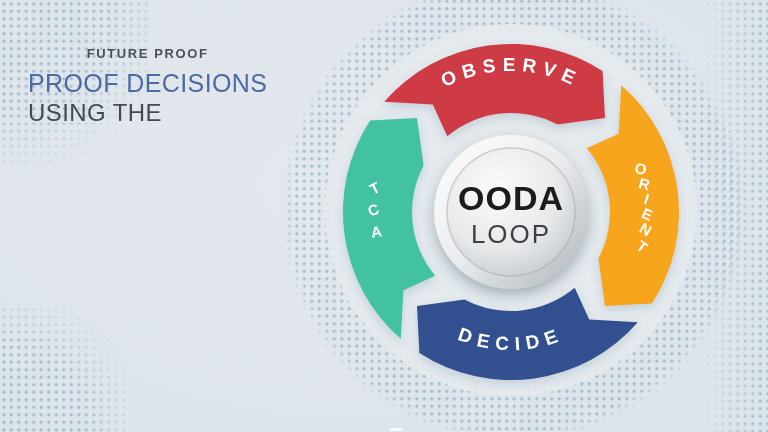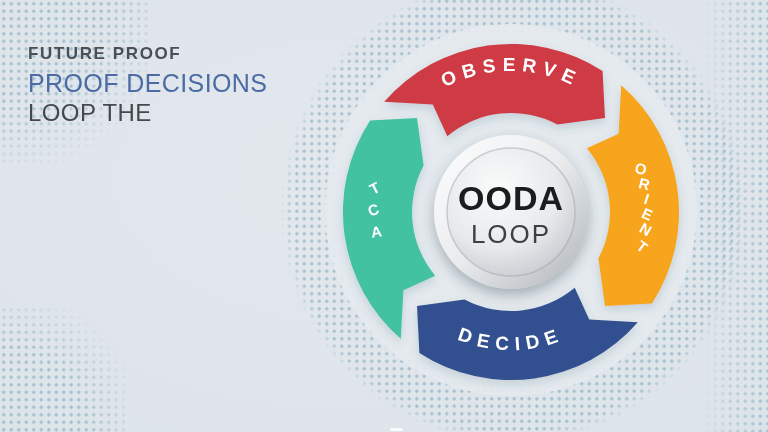--- a/index.html
+++ b/index.html
@@ -30,21 +30,21 @@
     -webkit-mask-image:radial-gradient(circle at 0% 100%, #000 0 48%, transparent 82%);
             mask-image:radial-gradient(circle at 0% 100%, #000 0 48%, transparent 82%);
   }
   .dots-right{
     left:704px;top:0;width:64px;height:432px;
     -webkit-mask-image:linear-gradient(to right, transparent 0, rgba(0,0,0,.55) 40%, #000 100%);
             mask-image:linear-gradient(to right, transparent 0, rgba(0,0,0,.55) 40%, #000 100%);
   }
   
   .headline{position:absolute;left:28px;top:44px;}
-  .hl-1{font-size:17px;line-height:20px;font-weight:600;letter-spacing:1.6px;color:#4a4f55;margin-bottom:6px;}
+  .hl-1{font-size:13px;line-height:20px;font-weight:600;letter-spacing:1.6px;color:#4a4f55;margin-bottom:6px;text-align:center;}
   .hl-2{font-size:25px;line-height:27px;font-weight:500;letter-spacing:0.4px;color:#4a6ba3;margin-bottom:3px;}
   .hl-3{font-size:24px;line-height:26px;font-weight:500;letter-spacing:0.4px;color:#45494e;margin-bottom:3px;}
   .hl-4{font-size:37px;line-height:41px;font-weight:800;letter-spacing:1px;color:#2d5191;}
   
   svg text{font-family:"Liberation Sans", sans-serif;}
   .arc-word{font-size:19px;font-weight:bold;letter-spacing:6.5px;fill:#ffffff;}
   .arc-letter{font-size:15px;font-weight:bold;fill:#ffffff;text-anchor:middle;}
   .center-title{font-size:34px;font-weight:bold;letter-spacing:1px;fill:#1b1c1e;text-anchor:middle;}
   .center-sub{font-size:26px;font-weight:400;letter-spacing:2px;fill:#3c3f43;text-anchor:middle;}
   .artifact{position:absolute;left:390px;top:428px;width:13px;height:3px;border-radius:2px;background:rgba(255,255,255,0.85);}
@@ -55,21 +55,21 @@
 <div class="stage">
 
   <div class="dots dots-ring"></div>
   <div class="dots dots-topleft"></div>
   <div class="dots dots-bottomleft"></div>
   <div class="dots dots-right"></div>
 
   <div class="headline">
     <div class="hl-1">FUTURE PROOF</div>
     <div class="hl-2">PROOF DECISIONS</div>
-    <div class="hl-3">LOOP THE</div>
+    <div class="hl-3">USING THE</div>
   </div>
 
   <svg width="768" height="432" viewBox="0 0 768 432" style="position:absolute;left:0;top:0;">
     <defs>
       <filter id="segShadow" x="-20%" y="-20%" width="140%" height="140%">
         <feDropShadow dx="0" dy="4" stdDeviation="5" flood-color="#32506a" flood-opacity="0.18"></feDropShadow>
       </filter>
       <filter id="medShadow" x="-40%" y="-40%" width="180%" height="180%">
         <feDropShadow dx="0" dy="6" stdDeviation="7" flood-color="#2a3b4a" flood-opacity="0.35"></feDropShadow>
       </filter>

